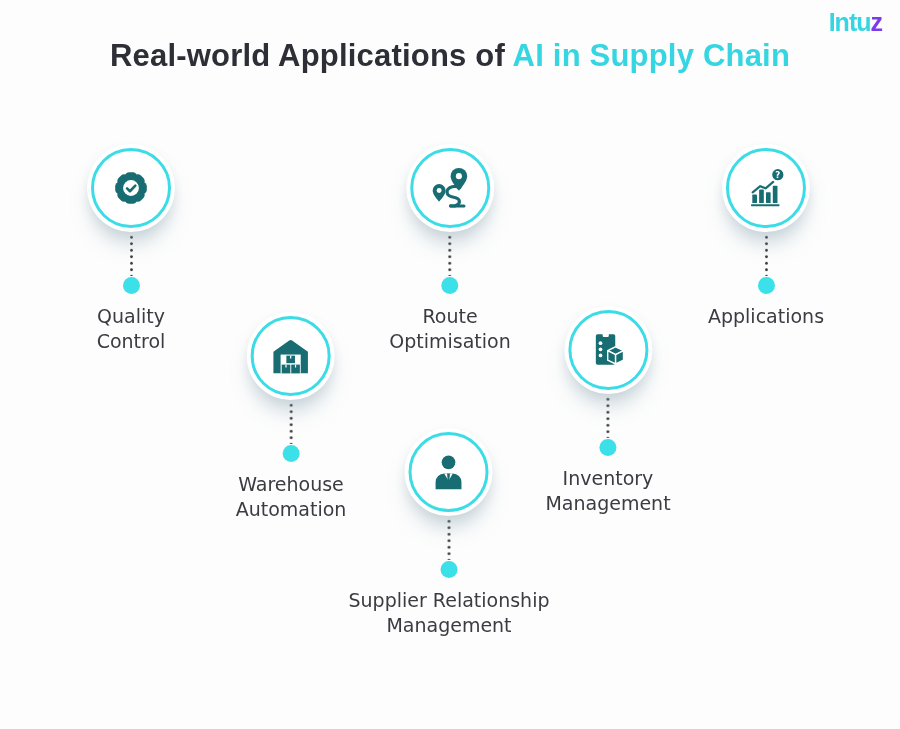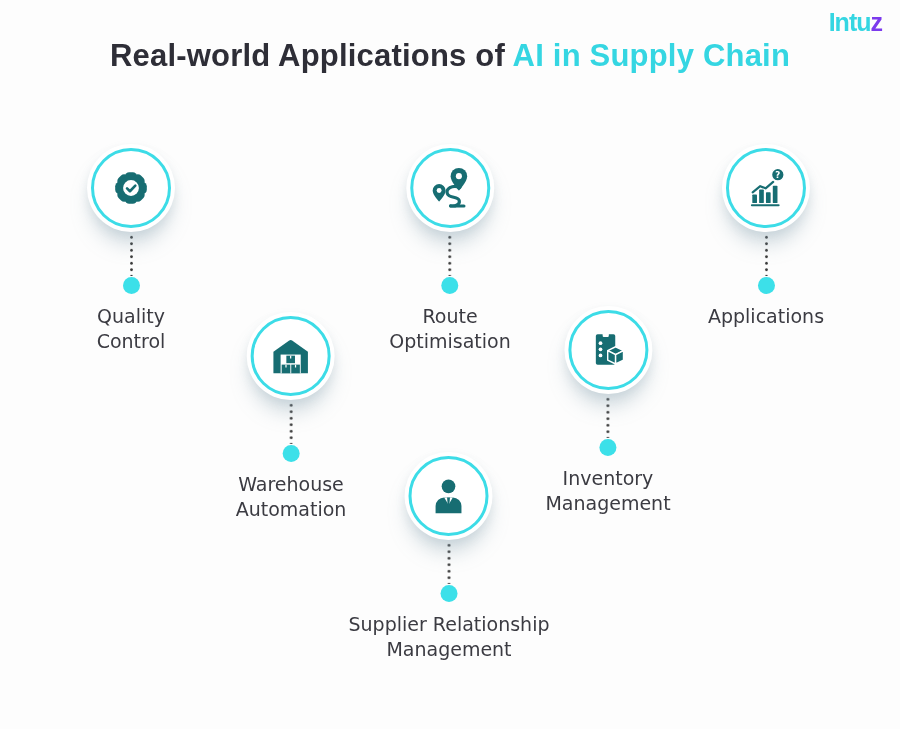--- a/index.html
+++ b/index.html
@@ -163,21 +163,21 @@
       </svg>
     </div>
     <div class="connector"></div>
     <div class="cyan-dot"></div>
     <div class="label">
       <div>Inventory</div>
       <div>Management</div>
     </div>
   </div>
 
-  <div class="node" style="left:449px; top:452px;">
+  <div class="node" style="left:449px; top:428px;">
     <div class="circle">
       <svg class="icon" viewBox="0 0 64 64">
         <circle cx="32" cy="18.5" r="9.5" fill="currentColor"></circle>
         <path fill="currentColor" d="M14 56 V46 a12 12 0 0 1 12 -12 h12 a12 12 0 0 1 12 12 v10 z"></path>
         <polygon points="26,34 38,34 32,44" fill="#fff"></polygon>
         <polygon points="30,34 34,34 33,46.5 31,46.5" fill="currentColor"></polygon>
       </svg>
     </div>
     <div class="connector"></div>
     <div class="cyan-dot"></div>

